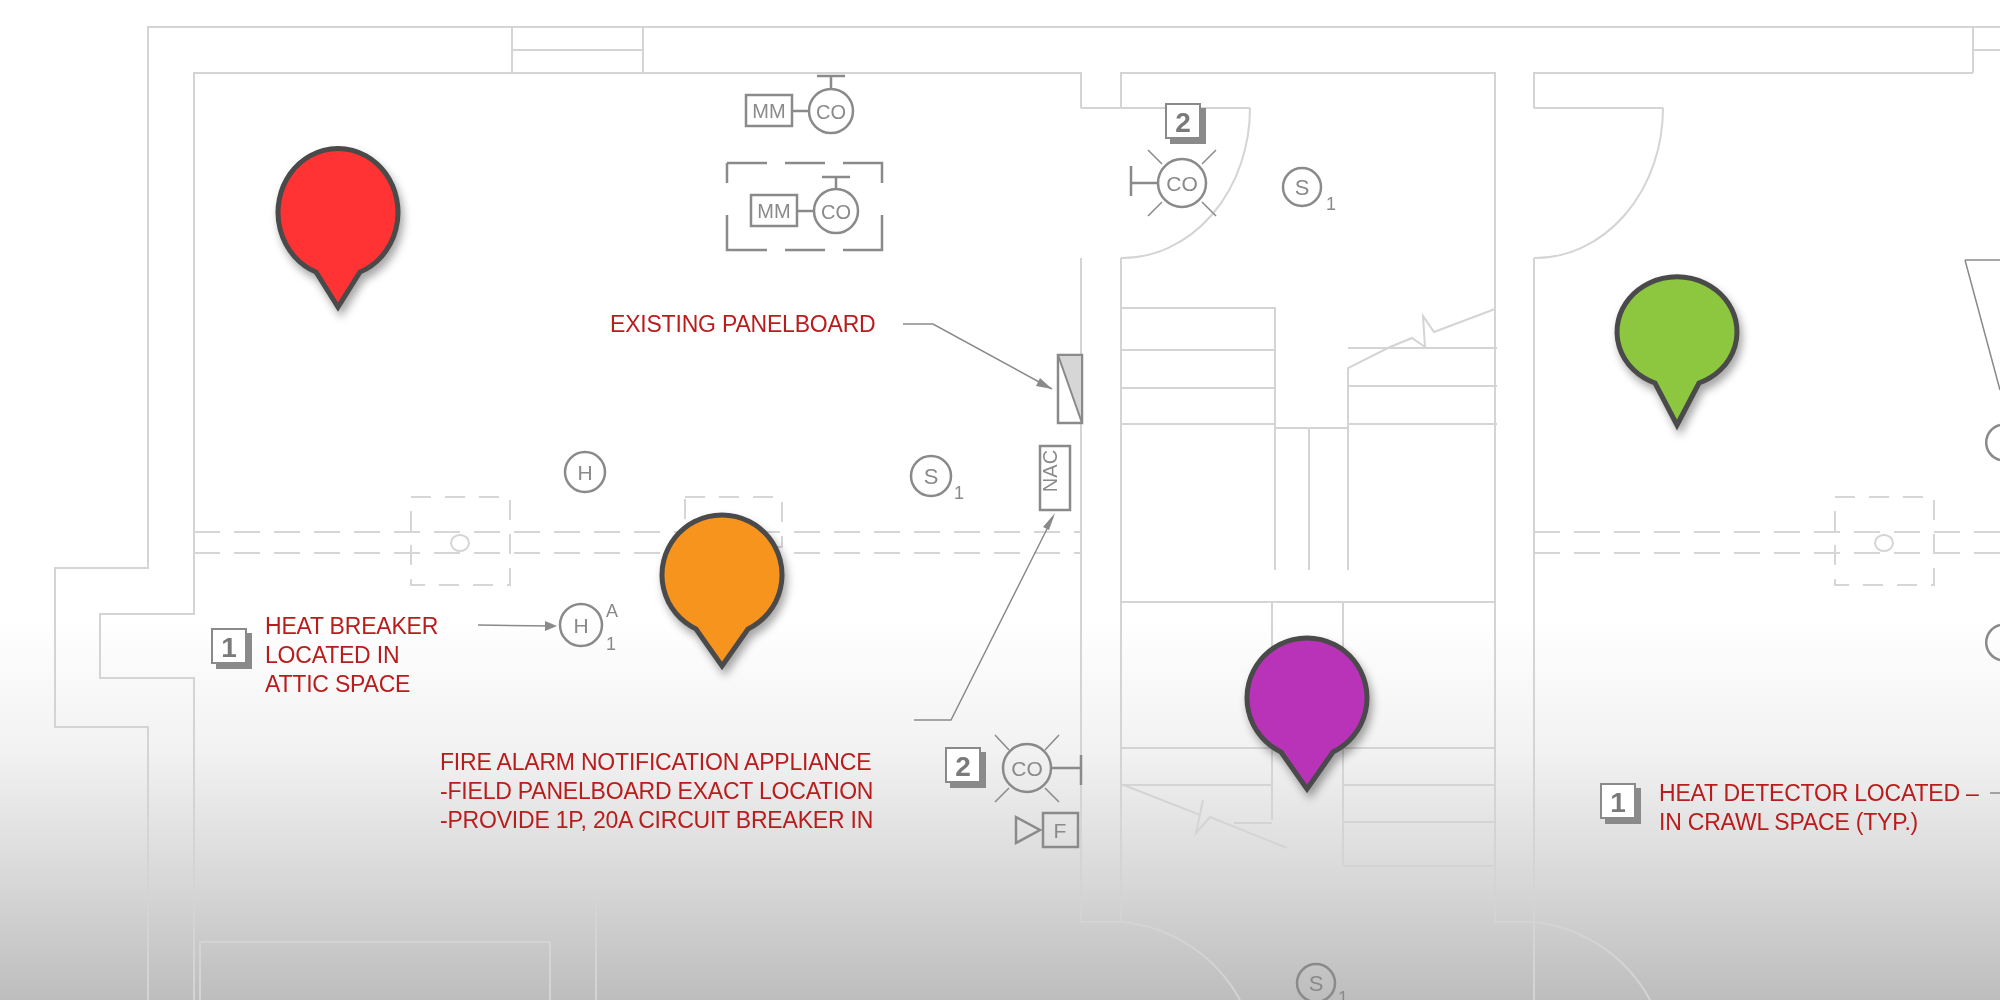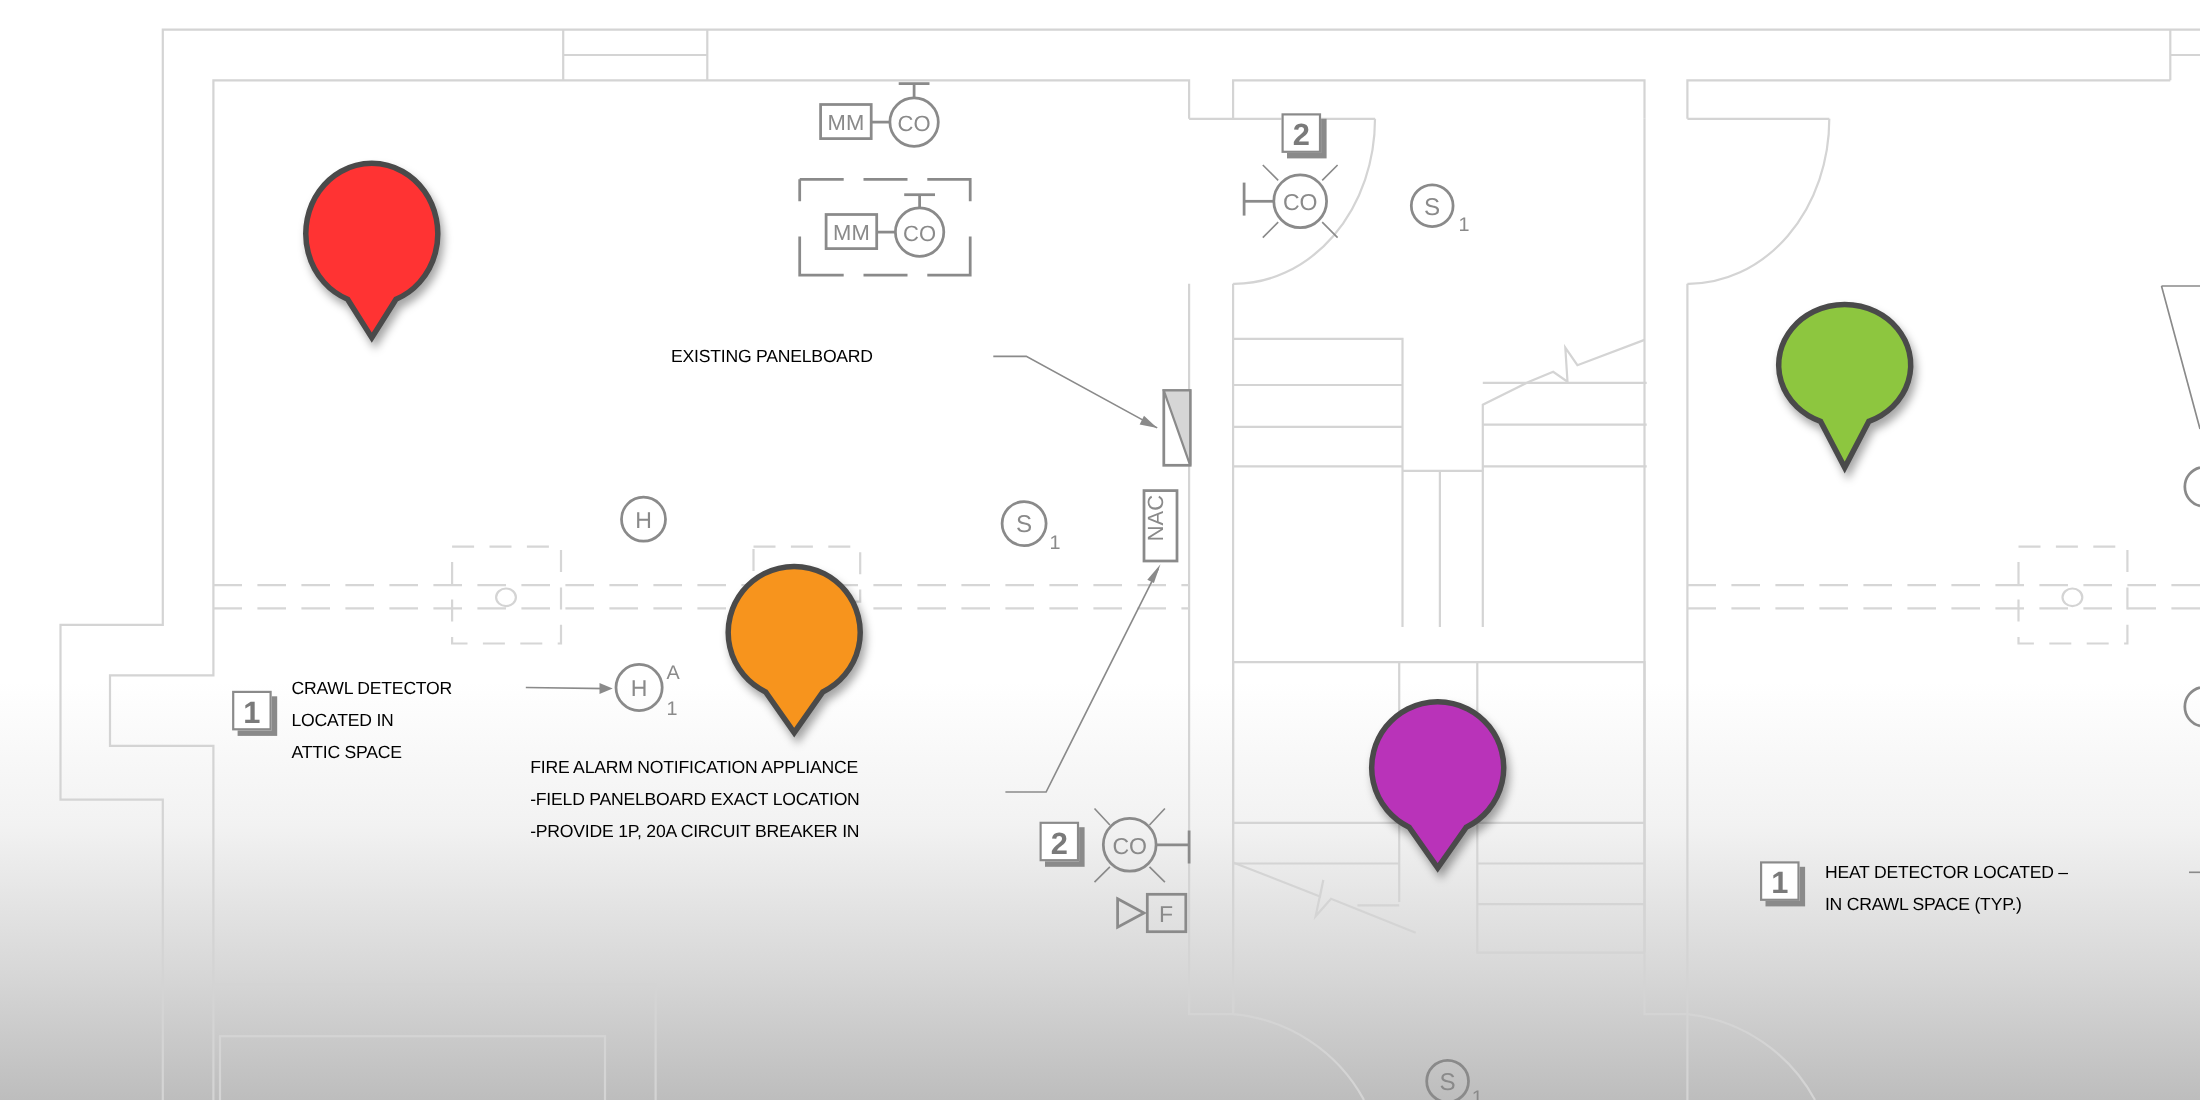--- a/index.html
+++ b/index.html
@@ -5,21 +5,21 @@
   html,body{margin:0;padding:0;}
   body{width:2000px;height:1000px;overflow:hidden;position:relative;
     background:linear-gradient(to bottom,#ffffff 0%,#ffffff 62%,#f2f2f2 75%,#d8d8d8 88%,#bdbdbd 100%);
     font-family:"Liberation Sans",sans-serif;}
   #plan{position:absolute;left:0;top:0;width:2000px;height:1000px;}
   .wall{fill:none;stroke:#d4d4d4;stroke-width:2;}
   .dwall{fill:none;stroke:#d6d6d6;stroke-width:2;stroke-dasharray:26 14;}
   .sym{fill:none;stroke:#8a8a8a;stroke-width:2.5;}
   .symthin{fill:none;stroke:#8a8a8a;stroke-width:1.5;}
   .stxt{fill:#8a8a8a;font-family:"Liberation Sans",sans-serif;}
-  .note{position:absolute;color:#000000;font-size:16px;line-height:29px;letter-spacing:-0.2px;white-space:nowrap;}
+  .note{position:absolute;color:#b91c1c;font-size:23px;line-height:29px;letter-spacing:-0.2px;white-space:nowrap;}
   .tag{position:absolute;width:36px;height:36px;border:2px solid #8a8a8a;background:#fff;box-shadow:5px 5px 0 #8a8a8a;
     color:#7a7a7a;font-weight:bold;font-size:28px;line-height:36px;text-align:center;box-sizing:border-box;}
   .pin{position:absolute;}
   .pin svg{overflow:visible;filter:drop-shadow(3px 6px 4px rgba(0,0,0,0.35));}
 </style>
 </head>
 <body>
 
 <svg id="plan" viewBox="0 0 2000 1000" xmlns="http://www.w3.org/2000/svg">
 
@@ -143,26 +143,26 @@
     <text class="stxt" x="1316" y="991" font-size="22" text-anchor="middle">S</text>
     <text class="stxt" x="1338" y="1004" font-size="18">1</text>
   </g>
   <line class="symthin" x1="1990" y1="793" x2="2000" y2="793"></line>
 </svg>
 
 <div class="note" style="left:610px;top:310px;">EXISTING PANELBOARD</div>
 
 <div class="tag" style="left:211px;top:628px;">1</div>
 <div class="note" style="left:265px;top:612px;">
-  <div>CRAWL DETECTOR</div>
+  <div>HEAT BREAKER</div>
   <div>LOCATED IN</div>
   <div>ATTIC SPACE</div>
 </div>
 
-<div class="note" style="left:440px;top:684px;margin-left:42px;">
+<div class="note" style="left:440px;top:748px;">
   <div>FIRE ALARM NOTIFICATION APPLIANCE</div>
   <div>-FIELD PANELBOARD EXACT LOCATION</div>
   <div>-PROVIDE 1P, 20A CIRCUIT BREAKER IN</div>
 </div>
 
 <div class="tag" style="left:1165px;top:103px;">2</div>
 <div class="tag" style="left:945px;top:747px;">2</div>
 
 <div class="tag" style="left:1600px;top:783px;">1</div>
 <div class="note" style="left:1659px;top:779px;">

